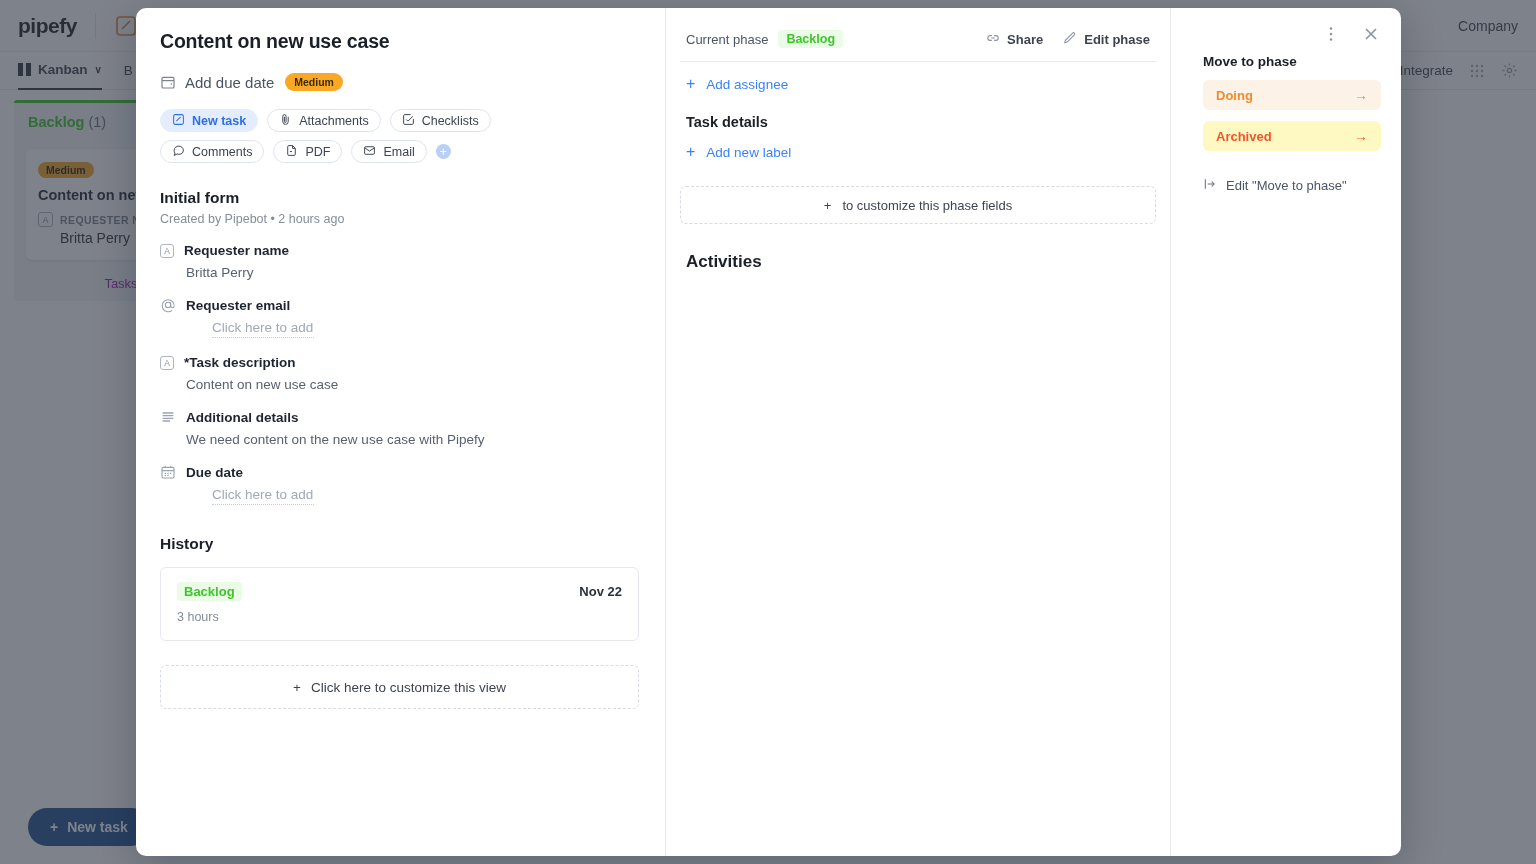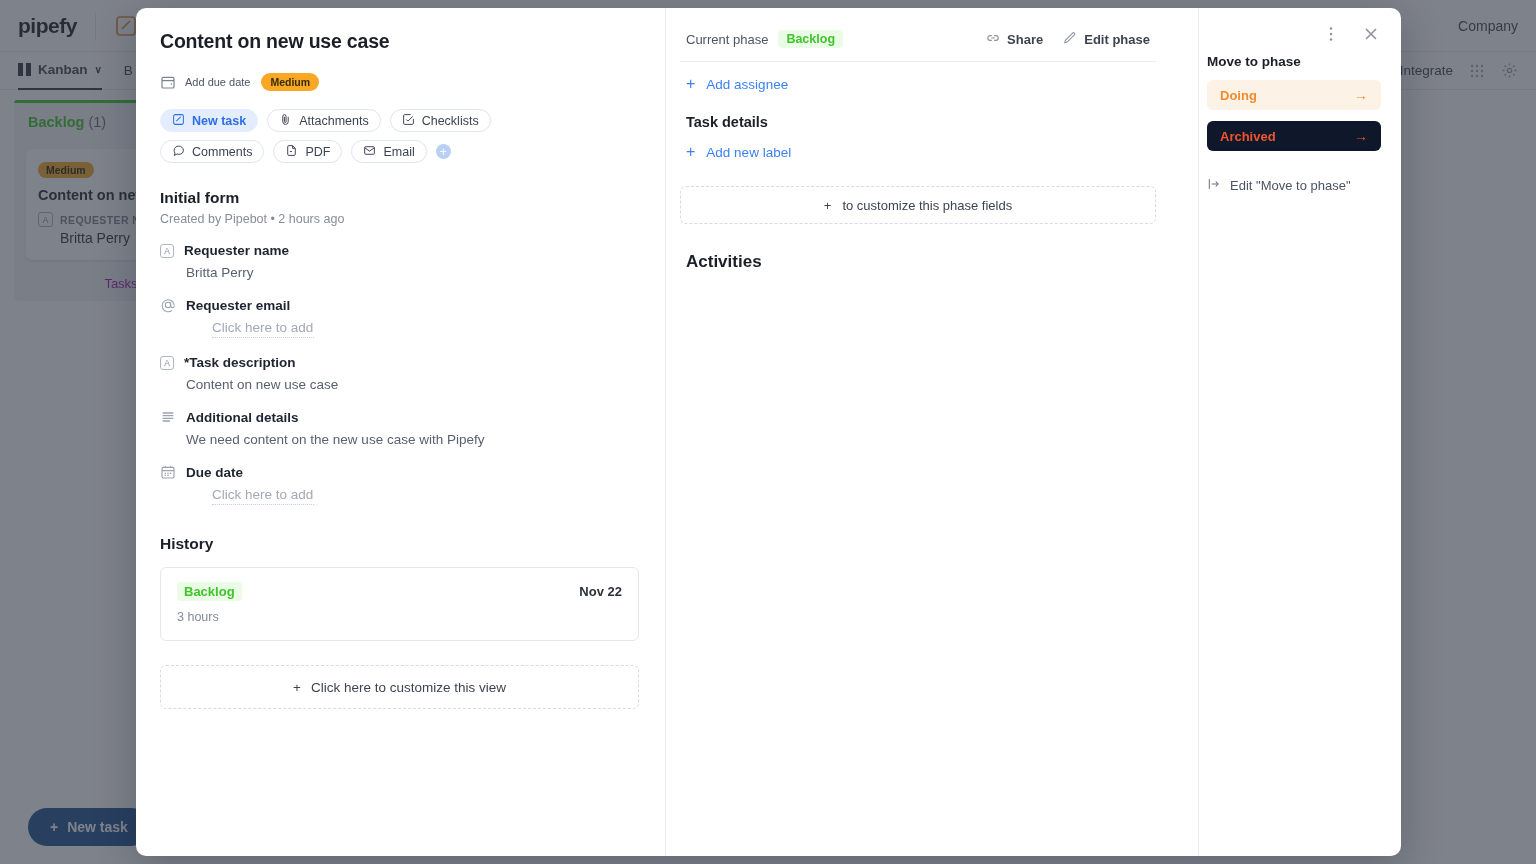--- a/index.html
+++ b/index.html
@@ -80,26 +80,26 @@
 
   
   #modal {
     position: absolute; left: 136px; top: 8px; width: 1265px; height: 848px;
     background: #fff; border-radius: 10px; overflow: hidden;
     display: flex; box-shadow: 0 10px 40px rgba(10,20,40,.25);
   }
 
   .col-left { width: 529px; flex: none; padding: 22px 26px 0 24px; overflow: hidden; }
   .col-mid  { width: 505px; flex: none; border-left: 1px solid #e8ebf0; padding: 22px 14px 0 14px; }
-  .col-right{ flex: 1; border-left: 1px solid #e8ebf0; padding: 16px 20px 0 8px; margin-left: 28px; }
+  .col-right{ flex: 1; border-left: 1px solid #e8ebf0; padding: 16px 20px 0 32px; }
 
   
   .task-title { font-size: 19.5px; font-weight: 700; color: #1b1f27; letter-spacing: -.2px; }
   .due-row { margin-top: 20px; display: flex; align-items: center; gap: 11px; }
-  .due-link { display: flex; align-items: center; gap: 9px; font-size: 11px; color: #4b5563; cursor: pointer; }
+  .due-link { display: flex; align-items: center; gap: 9px; font-size: 15px; color: #4b5563; cursor: pointer; }
   .cal-ico { width: 16px; height: 16px; color: #7b838f; }
   .prio-badge {
     background: #f9a825; color: #3a2b00; font-size: 10.5px; font-weight: 700;
     padding: 3px 9px; border-radius: 10px;
   }
 
   .chips { margin-top: 18px; display: flex; flex-wrap: wrap; gap: 8px 9px; max-width: 440px; }
   .chip {
     display: inline-flex; align-items: center; gap: 7px;
     height: 23px; padding: 0 11px; border-radius: 12px;
@@ -194,21 +194,21 @@
   
   .right-head { display: flex; align-items: center; justify-content: flex-end; gap: 20px; }
   .ico-btn { width: 20px; height: 20px; color: #8b939f; cursor: pointer; display:flex; align-items:center; justify-content:center;}
   .move-title { margin-top: 10px; font-size: 13.5px; font-weight: 700; color: #1b1f27; }
   .phase-btn {
     margin-top: 11px; height: 30px; border-radius: 6px; display: flex; align-items: center;
     padding: 0 13px; font-size: 13px; font-weight: 700; cursor: pointer;
   }
   .phase-btn .arrow { margin-left: auto; font-size: 14px; }
   .phase-doing { background: #fdf2e6; color: #f08c2e; }
-  .phase-archived { background: #0f172a; color: #f0552e; }
+  .phase-archived { background: #fef9c3; color: #f0552e; }
   .edit-move {
     margin-top: 26px; display: flex; align-items: center; gap: 9px;
     font-size: 13px; color: #4b5563; cursor: pointer;
   }
   .edit-move svg { width: 14px; height: 14px; color: #6b727d; }
 </style>
 </head>
 <body>
 
 <div id="app-background">

